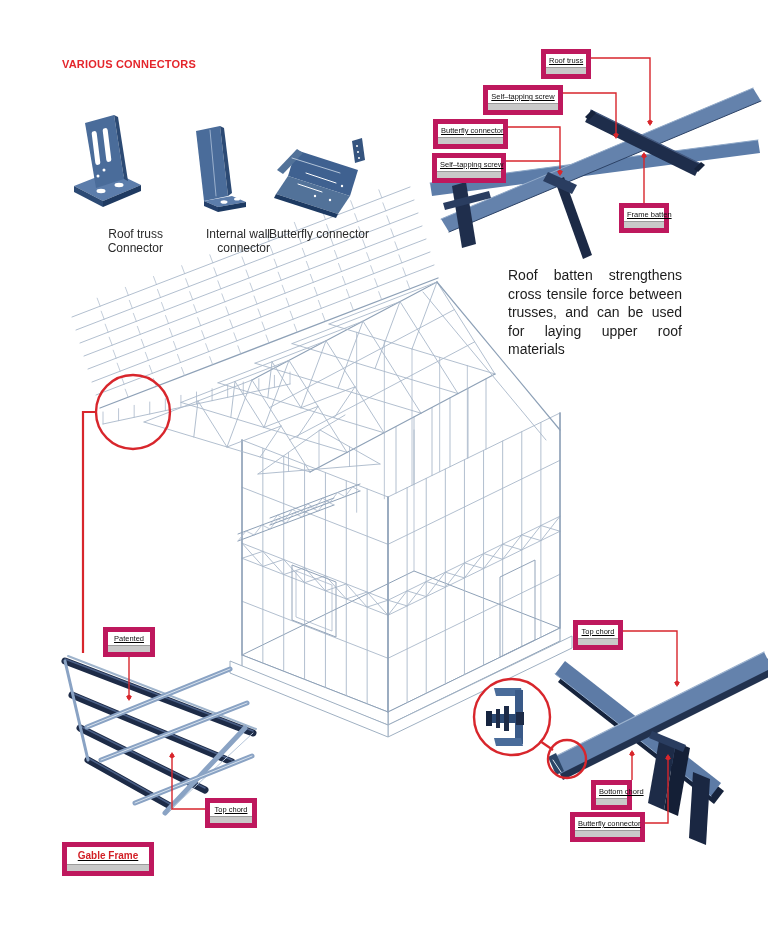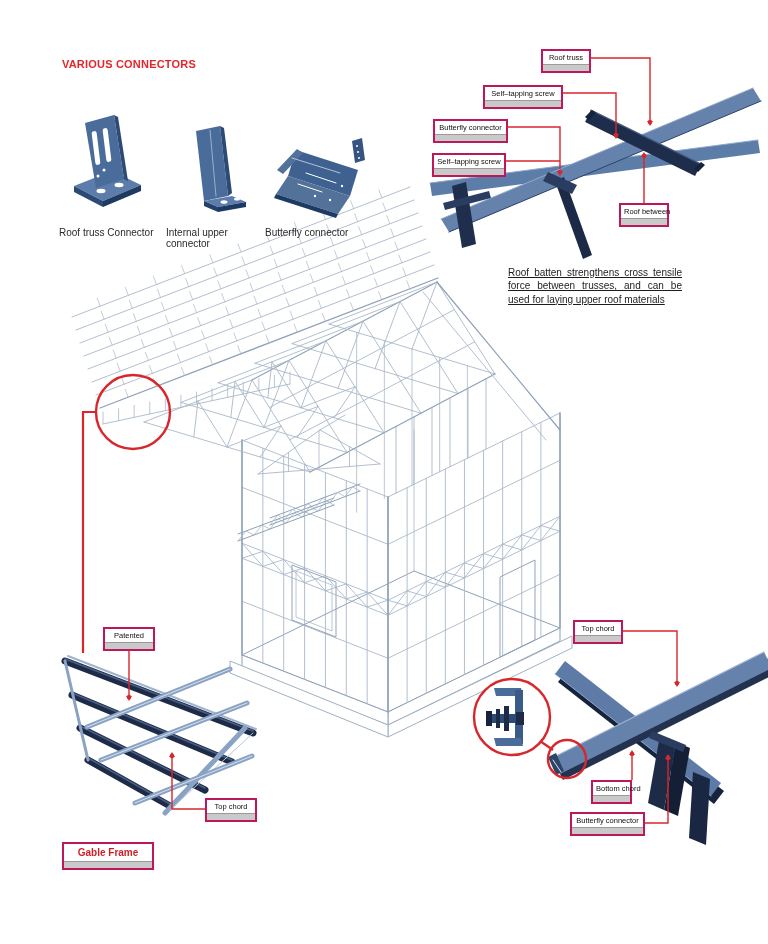--- a/index.html
+++ b/index.html
@@ -2,27 +2,27 @@
 <html><head>
 <meta charset="utf-8">
 <style>
   * { margin:0; padding:0; box-sizing:border-box; }
   html,body { background:#ffffff; }
   body { width:768px; height:944px; font-family:"Liberation Sans", sans-serif; }
   .stage { position:relative; width:768px; height:944px; background:#fff; overflow:hidden; }
   #art { position:absolute; left:0; top:0; }
   .title { position:absolute; left:62px; top:58px; width:140px;
            font-size:11px; font-weight:bold; color:#e4252b; line-height:1.25; letter-spacing:.2px; }
-  .lbox { position:absolute; border:2px solid #be185d; background:#fff; }
+  .lbox { position:absolute; border:5px solid #be185d; background:#fff;text-decoration:underline; }
   .lbox-t { font-size:7.5px; line-height:1; padding:3px 3px 2.5px; text-align:center;
             color:#101010; white-space:nowrap; }
   .lbox-b { height:7px; background:#c9c9c9; border-top:1px solid #9b9b9b; }
   .lbox.red .lbox-t { color:#d21f26; font-weight:bold; font-size:10px; padding:4px 3px 3px; }
-  .clabel { position:absolute; width:104px; text-align:left; font-size:10px; color:#2a2a2a; }
-  .cap { position:absolute; font-size:10px; color:#1c1c1c; line-height:1.33;text-decoration:underline; }
+  .clabel { position:absolute; width:104px; text-align:right; font-size:12px; color:#2a2a2a; }
+  .cap { position:absolute; font-size:14px; color:#1c1c1c; line-height:1.33; }
   .cap.justify { text-align:justify; }
 </style>
 </head>
 <body>
 
 <div class="stage">
 
   <svg id="art" width="768" height="944" viewBox="0 0 768 944">
       <g>
         <polygon points="388,712 560,628 414,571 242,655" fill="#fff" stroke="#8ea1b7" stroke-width="1"></polygon>
@@ -421,41 +421,41 @@
         <circle cx="668" cy="758" r="2.2" fill="#d8262c"></circle>
         <polygon points="665,759 671,759 668,754" fill="#d8262c" stroke="none" stroke-width="1"></polygon>
         <path d="M96,412 H83 V653" stroke="#d8262c" stroke-width="2.2" fill="none"></path>
         <circle cx="133" cy="412" r="37" fill="none" stroke="#d8262c" stroke-width="2.4"></circle>
       </g>
     </svg>
 
   <div class="title">VARIOUS CONNECTORS</div>
 
   <div class="clabel" style="left:59px;top:227px">Roof truss Connector</div>
-  <div class="clabel" style="left:166px;top:227px">Internal upper connector</div>
+  <div class="clabel" style="left:166px;top:227px">Internal wall connector</div>
   <div class="clabel" style="left:265px;top:227px">Butterfly connector</div>
 
   <div class="lbox" style="left:541px;top:49px;width:50px">
     <div class="lbox-t">Roof truss</div>
       <div class="lbox-b"></div>
   </div>
   <div class="lbox" style="left:483px;top:85px;width:80px">
     <div class="lbox-t">Self–tapping screw</div>
       <div class="lbox-b"></div>
   </div>
   <div class="lbox" style="left:433px;top:119px;width:75px">
     <div class="lbox-t">Butterfly connector</div>
       <div class="lbox-b"></div>
   </div>
   <div class="lbox" style="left:432px;top:153px;width:74px">
     <div class="lbox-t">Self–tapping screw</div>
       <div class="lbox-b"></div>
   </div>
   <div class="lbox" style="left:619px;top:203px;width:50px">
-    <div class="lbox-t">Roof between</div>
+    <div class="lbox-t">Frame batten</div>
       <div class="lbox-b"></div>
   </div>
 
   <div class="lbox" style="left:103px;top:627px;width:52px">
     <div class="lbox-t">Patented</div>
       <div class="lbox-b"></div>
   </div>
   <div class="lbox" style="left:205px;top:798px;width:52px">
     <div class="lbox-t">Top chord</div>
       <div class="lbox-b"></div>

